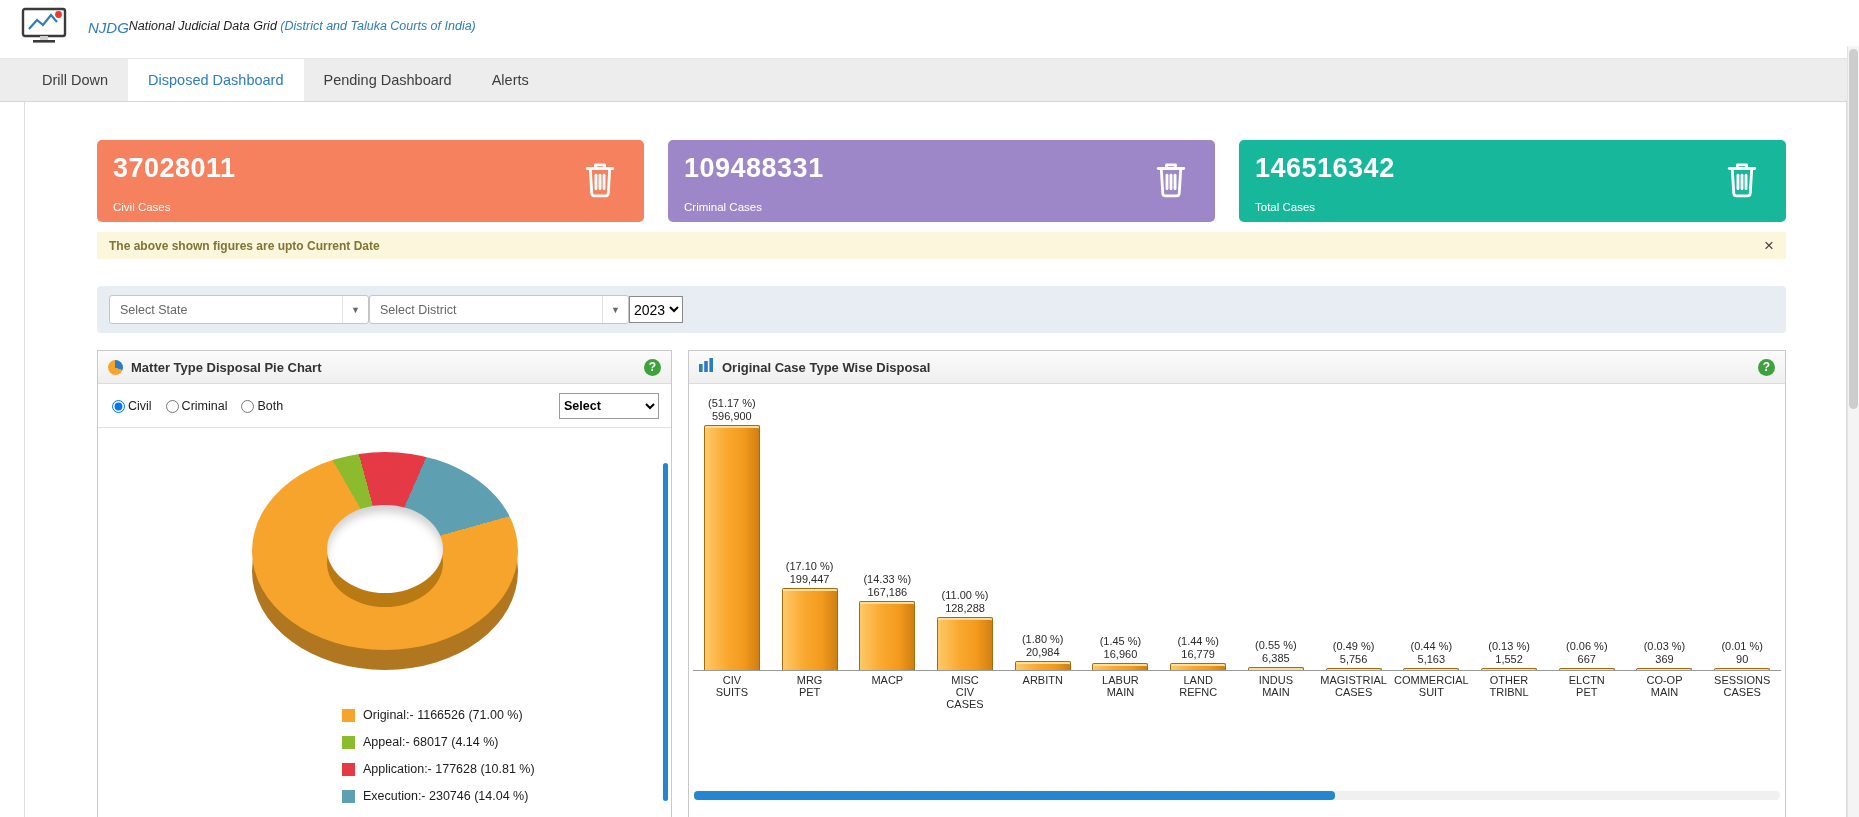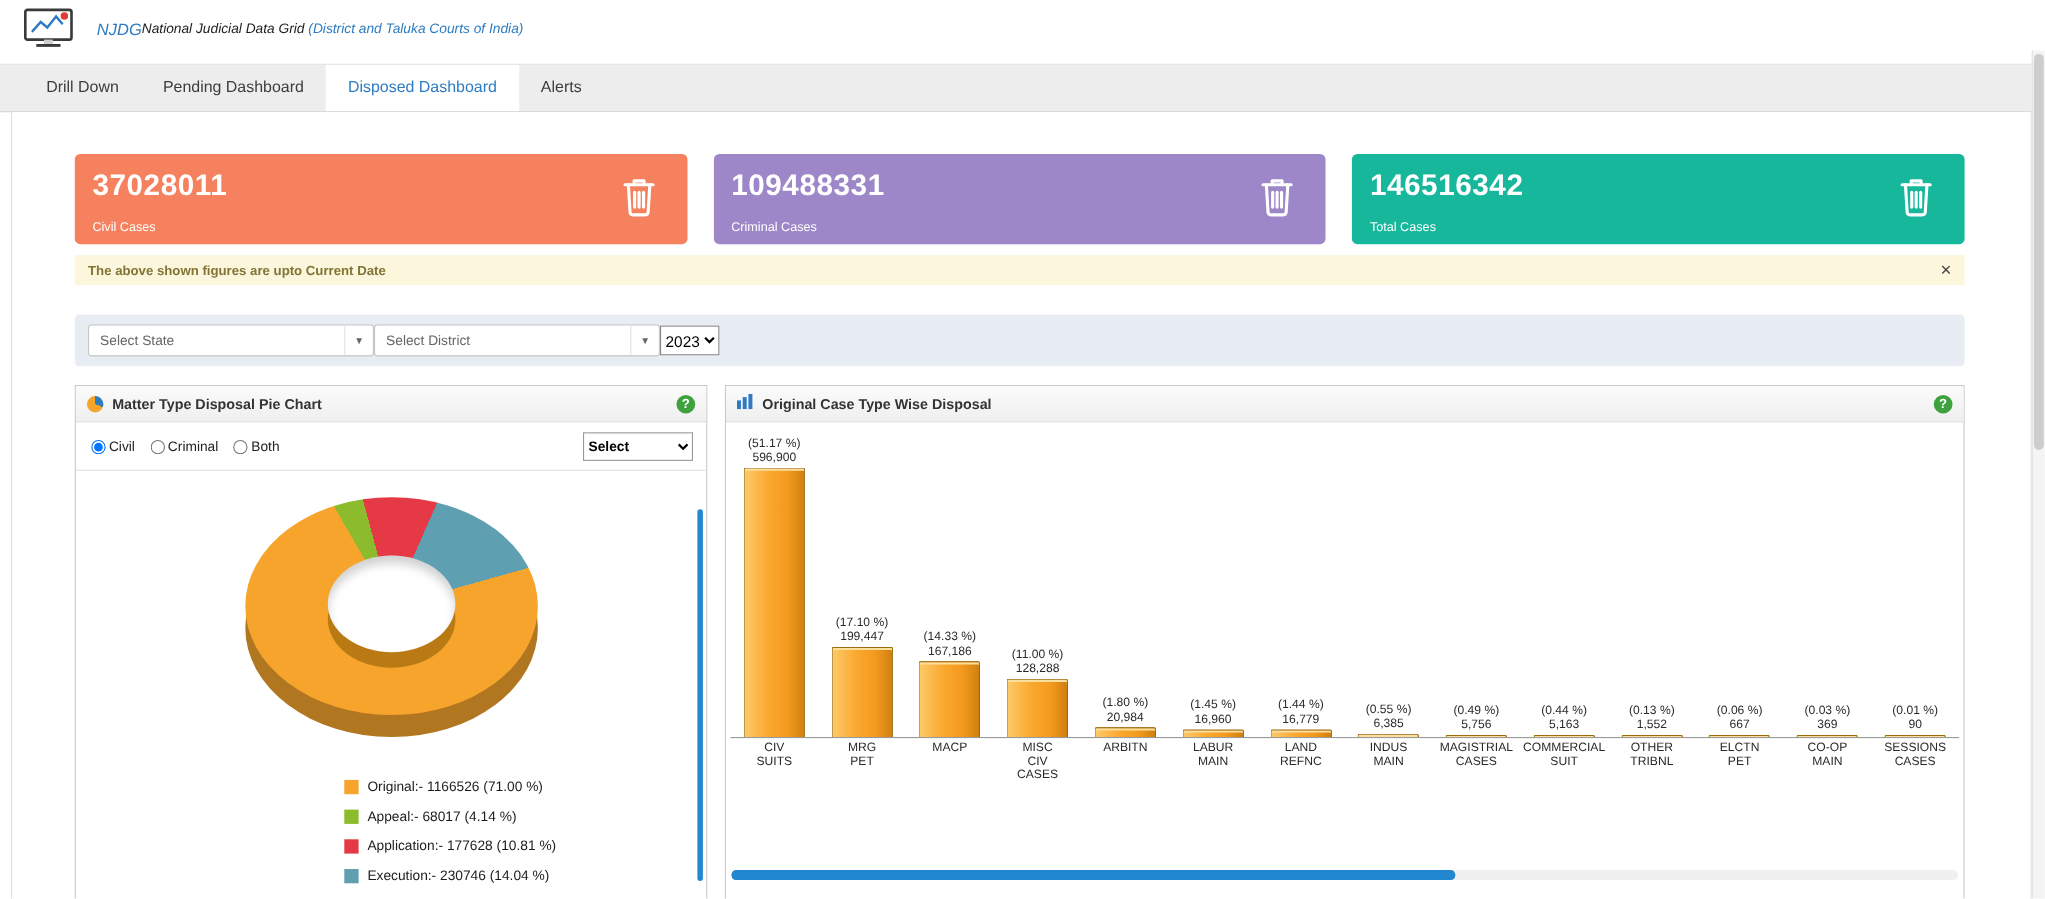--- a/index.html
+++ b/index.html
@@ -17,22 +17,22 @@
   .hc-btn { margin-left:auto; background:#1565b0; color:#fff; font-weight:bold; font-size:14.5px;
             border:none; border-radius:5px; padding:9px 16px; display:flex; align-items:center; gap:8px; cursor:pointer; }
 
   
   .tabbar { height:44px; background:#ededed; border-top:1px solid #e5e5e5; border-bottom:1px solid #d6d6d6;
             display:flex; padding-left:22px; margin-right:12px; }
   .tab { line-height:43px; padding:0 20px; font-size:14.5px; color:#3d3d3d; cursor:pointer; white-space:nowrap; }
   .tab.active { background:#fff; color:#2d7cc1; }
 
   
-  .content { margin:0 12px 0 10px; height:715px; background:#fff; border-left:1px solid #dedede;
-             border-right:1px solid #dedede; padding:38px 60px 0 57px; overflow:hidden; }
+  .content { margin:0 12px 0 24px; height:715px; background:#fff; border-left:1px solid #dedede;
+             border-right:1px solid #dedede; padding:38px 60px 0 72px; overflow:hidden; }
 
   .cards-row { display:flex; gap:24px; }
   .card { position:relative; flex:1; height:82px; border-radius:5px; color:#fff; }
   .card-value { font-size:27px; font-weight:bold; letter-spacing:.5px; margin:13px 0 0 16px; }
   .card-label { position:absolute; left:16px; bottom:9px; font-size:11.5px; }
   .card-icon { position:absolute; right:26px; top:50%; transform:translateY(-50%); }
 
   .notice { margin-top:10px; height:27px; background:#fbf6dc; display:flex; align-items:center; padding:0 12px;gap:28px; }
   .notice-text { font-size:12px; font-weight:bold; color:#827434; }
   .notice-close { margin-left:auto; font-size:17px; color:#444; cursor:pointer; line-height:1; }
@@ -114,22 +114,22 @@
       <div class="njdg-title">NJDG</div>
       <div class="subtitle">
         <span>National Judicial Data Grid</span>
         <span class="blue">(District and Taluka Courts of India)</span>
       </div>
     </div>
   </div>
 
   <div class="tabbar">
     <div class="tab">Drill Down</div>
+    <div class="tab active">Disposed Dashboard</div>
     <div class="tab">Pending Dashboard</div>
-    <div class="tab active">Disposed Dashboard</div>
     <div class="tab">Alerts</div>
   </div>
 
   <div class="content">
 
     <div class="cards-row">
       <div class="card" style="background: rgb(245, 129, 94);">
         <div class="card-value">37028011</div>
         <div class="card-label">Civil Cases</div>
         <span class="card-icon">

